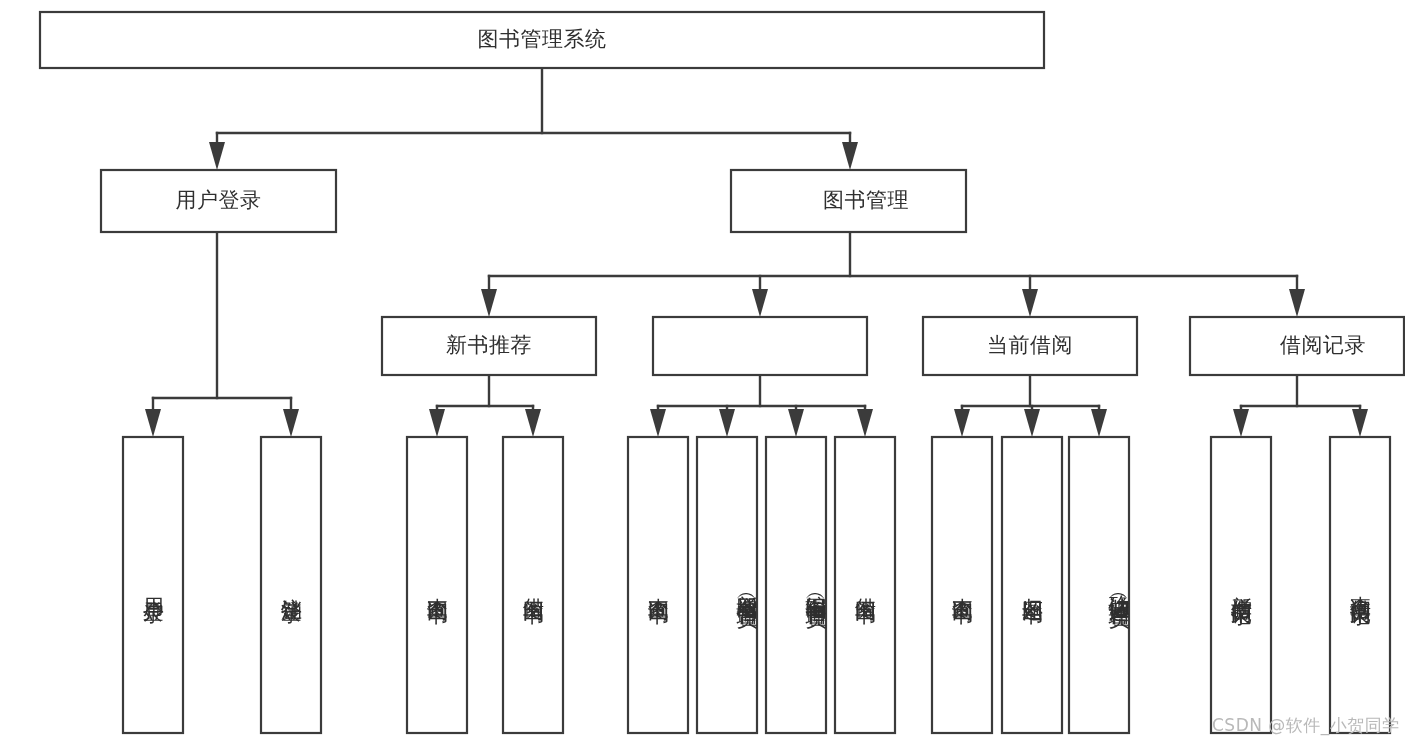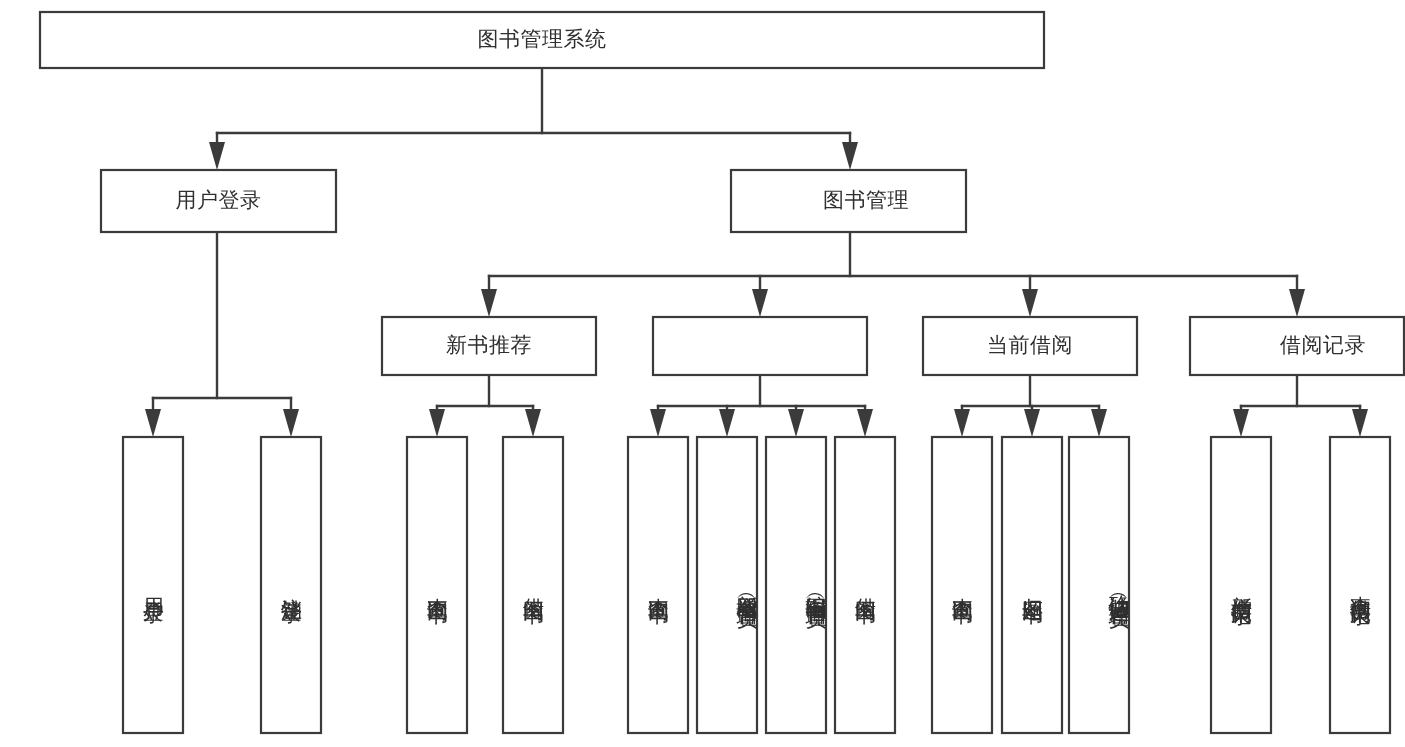--- a/index.html
+++ b/index.html
@@ -206,14 +206,15 @@
   <div class="node-label label-vertical align-top" style="left:746px; top:437px; width:60px; height:296px;">编辑图书（管理员）</div>
   <div class="node-label label-vertical" style="left:815px; top:437px; width:60px; height:296px;">借阅图书</div>
 
   <div class="node-label label-vertical" style="left:912px; top:437px; width:60px; height:296px;">查询图书</div>
   <div class="node-label label-vertical" style="left:982px; top:437px; width:60px; height:296px;">归还图书</div>
   <div class="node-label label-vertical align-top" style="left:1049px; top:437px; width:60px; height:296px;">确认归还（管理员）</div>
 
   <div class="node-label label-vertical" style="left:1191px; top:437px; width:60px; height:296px;">新增借阅记录</div>
   <div class="node-label label-vertical" style="left:1310px; top:437px; width:60px; height:296px;">查询借阅记录</div>
 
+  <div class="watermark" style="left:1192px; top:714px;">CSDN @软件_小贺同学</div>
 
 </div>
 
 </body></html>

